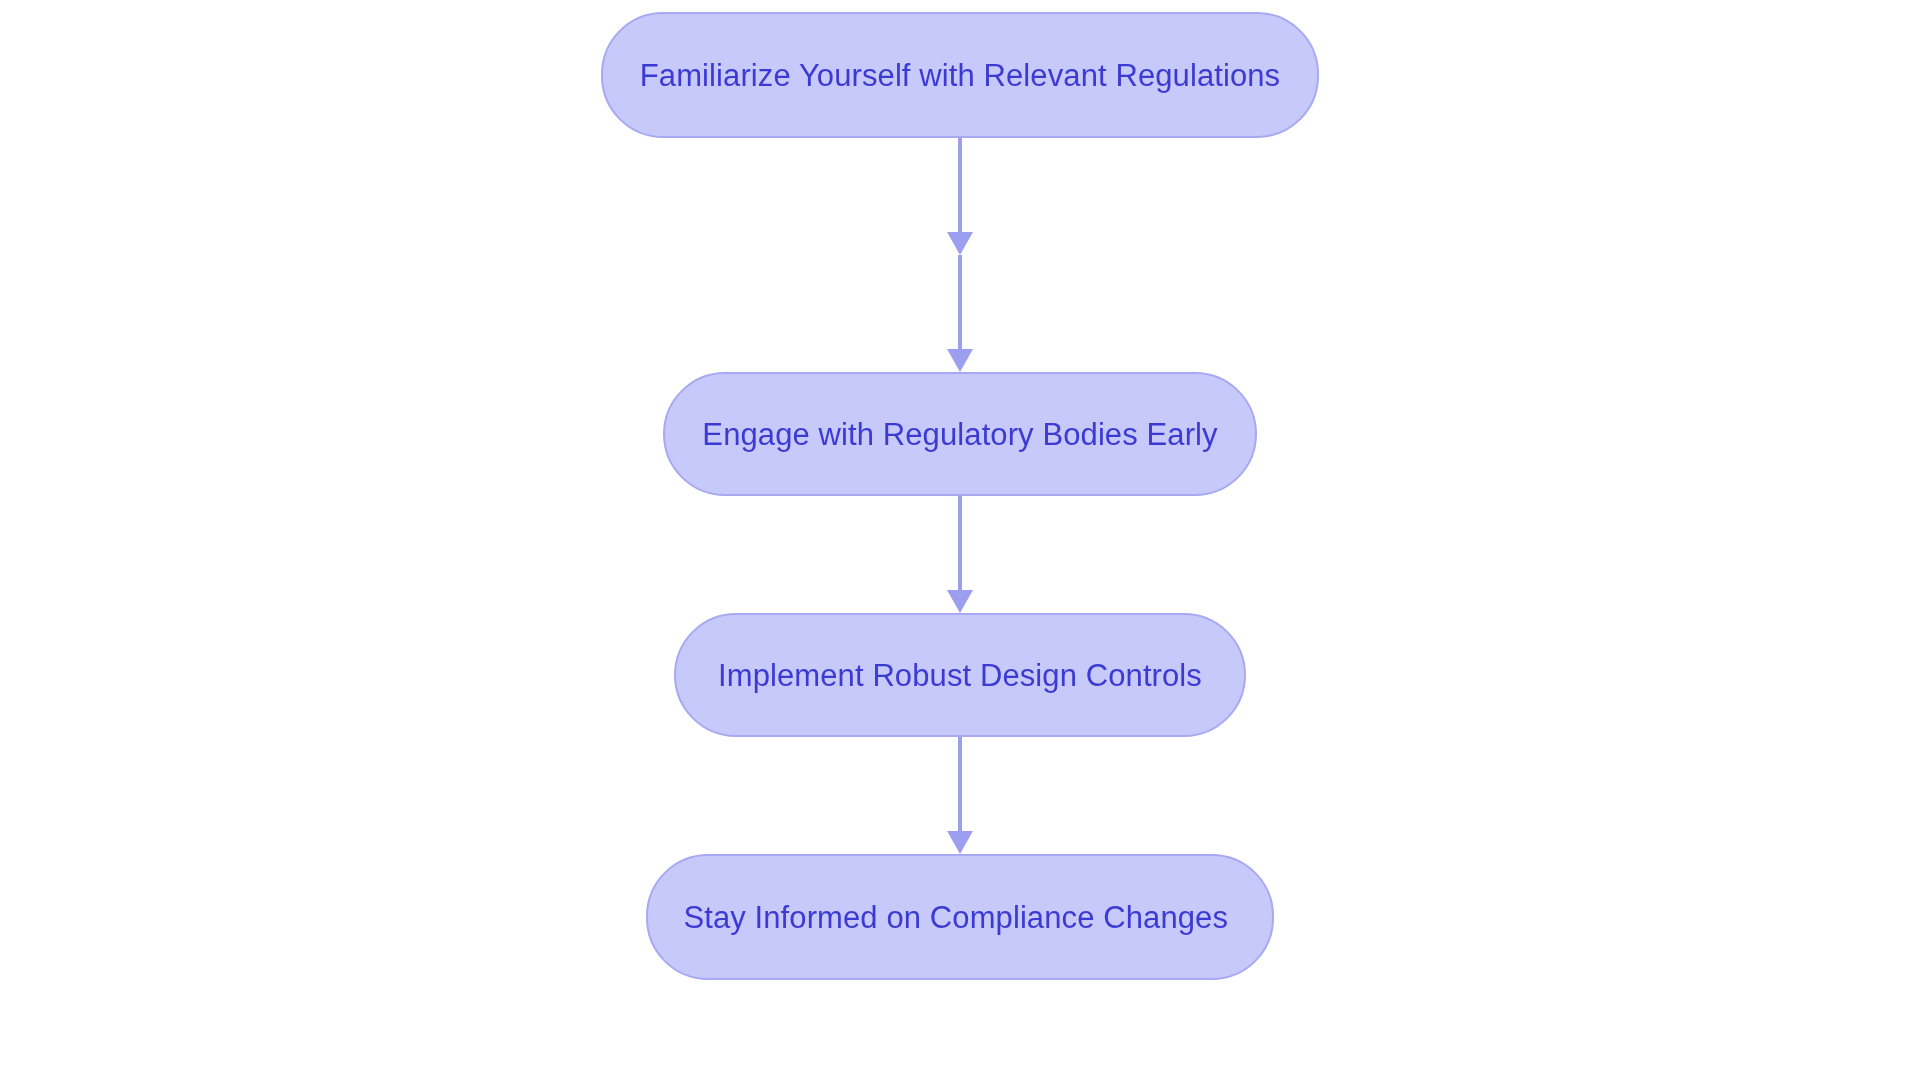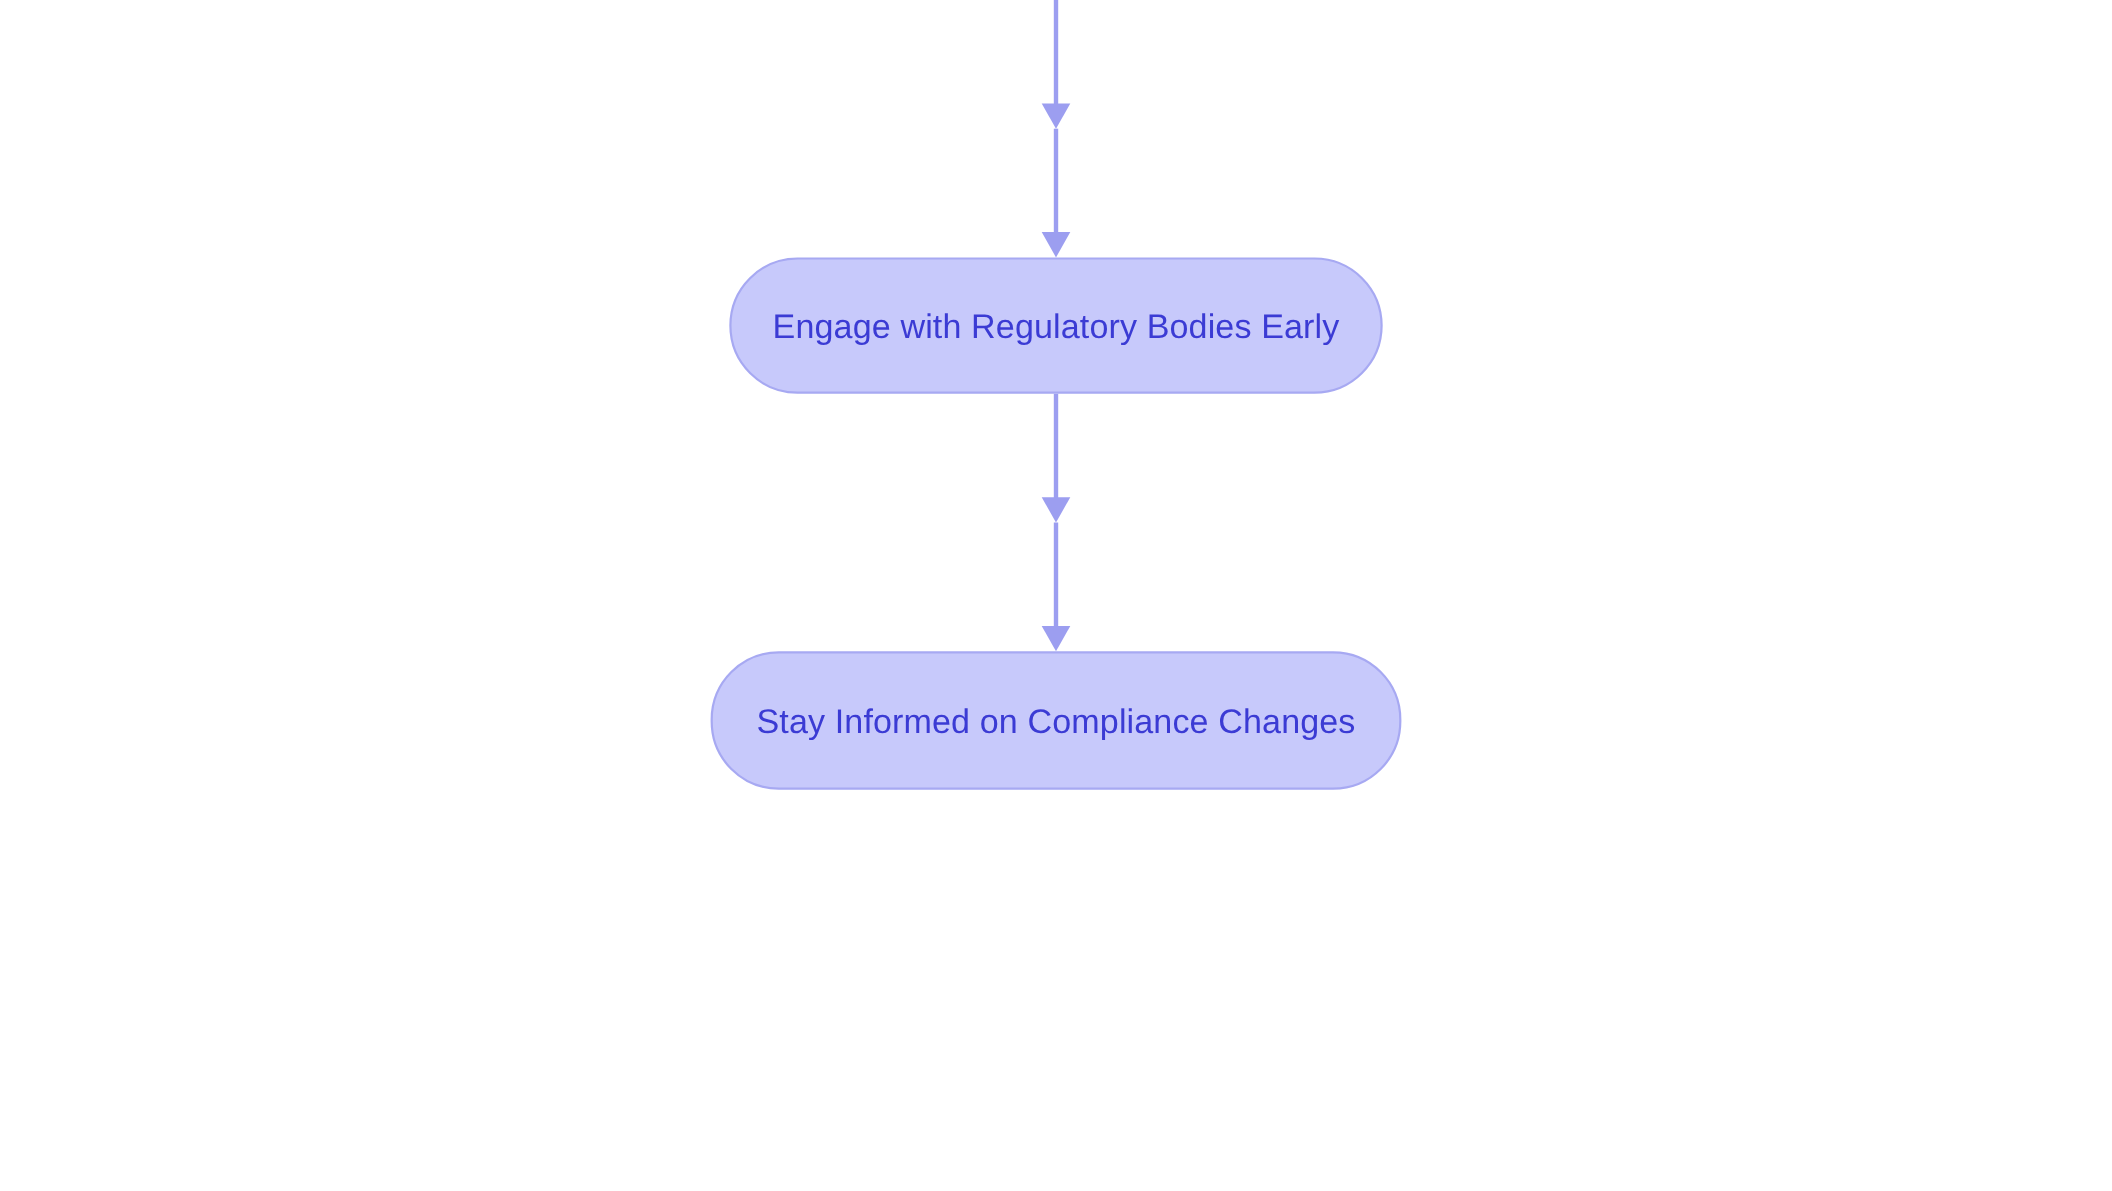--- a/index.html
+++ b/index.html
@@ -53,21 +53,21 @@
   .node-label {
     display: block;
     line-height: 1;
   }
 
   
   #node-0 { width: 718px; height: 126px; margin-top: 12px; }
   #node-1 { width: 484px; height: 124px; }
   #node-2 { width: 594px; height: 124px; }
   #node-3 { width: 572px; height: 124px; }
-  #node-4 { width: 628px; height: 126px; }
+  #node-4 { width: 628px; height: 126px; justify-content: flex-end; }
 
   .flow-connector {
     width: 26px;
     height: 117px;
     position: relative;
     flex: none;
   }
   .connector-line {
     position: absolute;
     left: 50%;
@@ -88,20 +88,23 @@
     border-right: 13px solid transparent;
     border-top: 23px solid #9c9ef0;
   }
 </style>
 </head>
 <body>
 
 <div id="flowchart-canvas">
   <div class="flow-column">
 
+    <div class="flow-node" id="node-0">
+      <span class="node-label">Familiarize Yourself with Relevant Regulations</span>
+    </div>
 
     <div class="flow-connector">
       <div class="connector-line"></div>
       <div class="connector-arrowhead"></div>
     </div>
 
 
     <div class="flow-connector">
       <div class="connector-line"></div>
       <div class="connector-arrowhead"></div>
@@ -109,20 +112,23 @@
 
     <div class="flow-node" id="node-2">
       <span class="node-label">Engage with Regulatory Bodies Early</span>
     </div>
 
     <div class="flow-connector">
       <div class="connector-line"></div>
       <div class="connector-arrowhead"></div>
     </div>
 
+    <div class="flow-node" id="node-3">
+      <span class="node-label">Implement Robust Design Controls</span>
+    </div>
 
     <div class="flow-connector">
       <div class="connector-line"></div>
       <div class="connector-arrowhead"></div>
     </div>
 
     <div class="flow-node" id="node-4">
       <span class="node-label">Stay Informed on Compliance Changes</span>
     </div>
 

